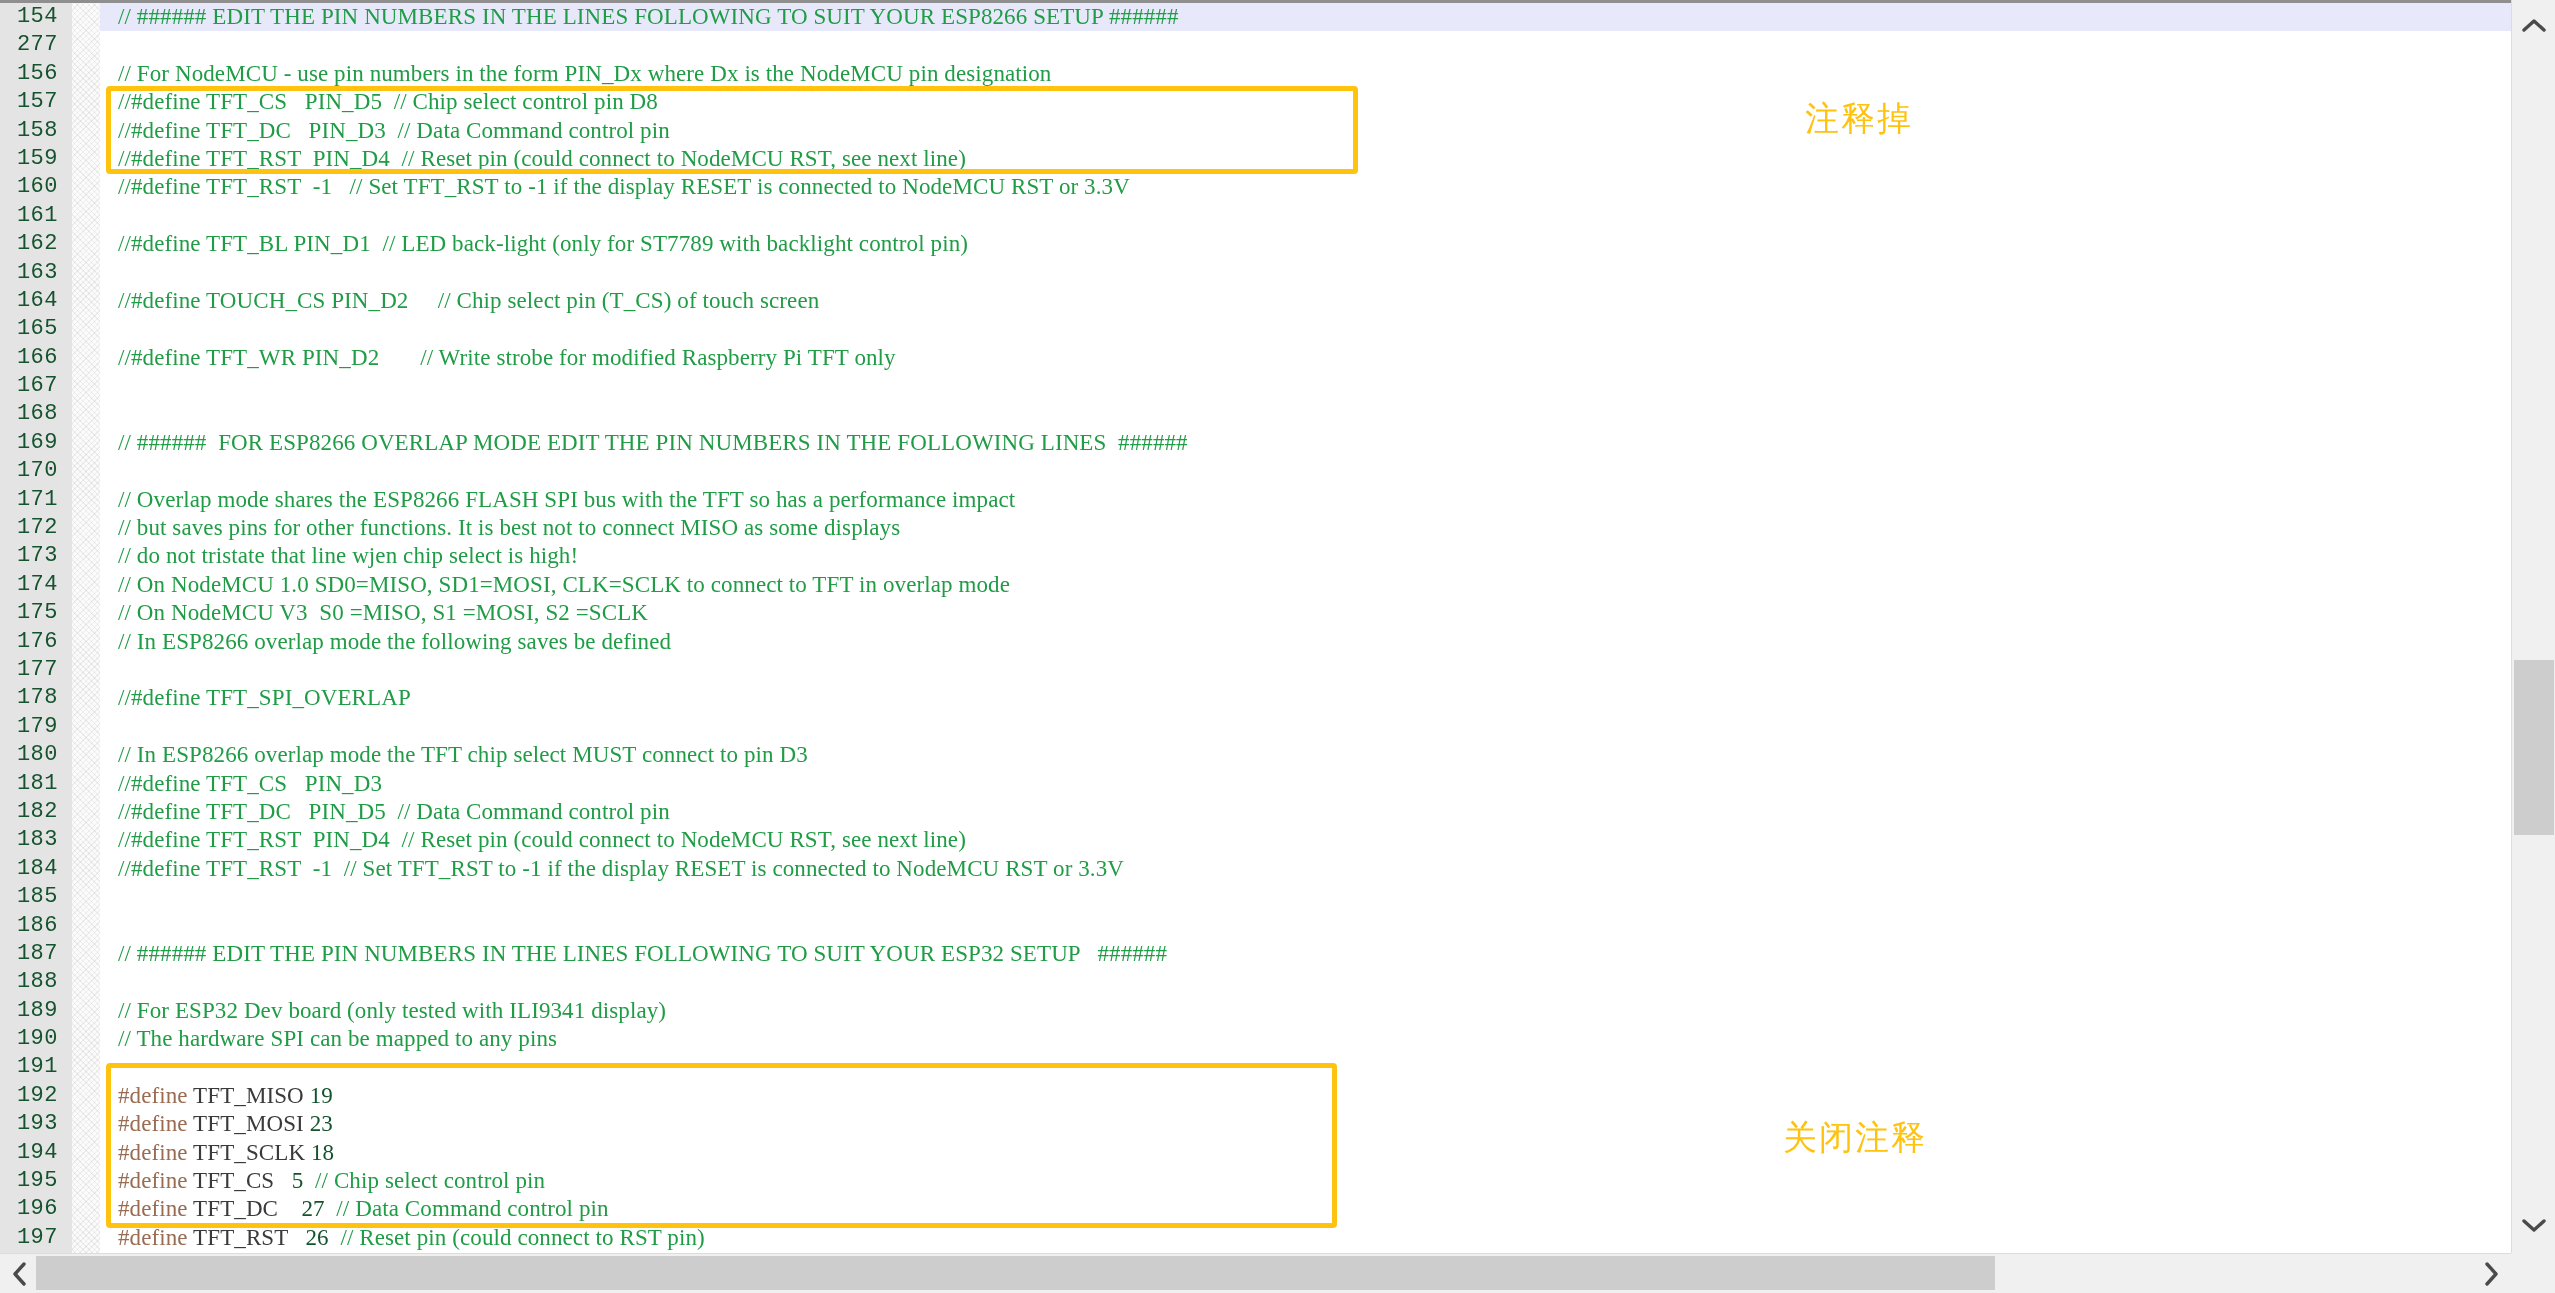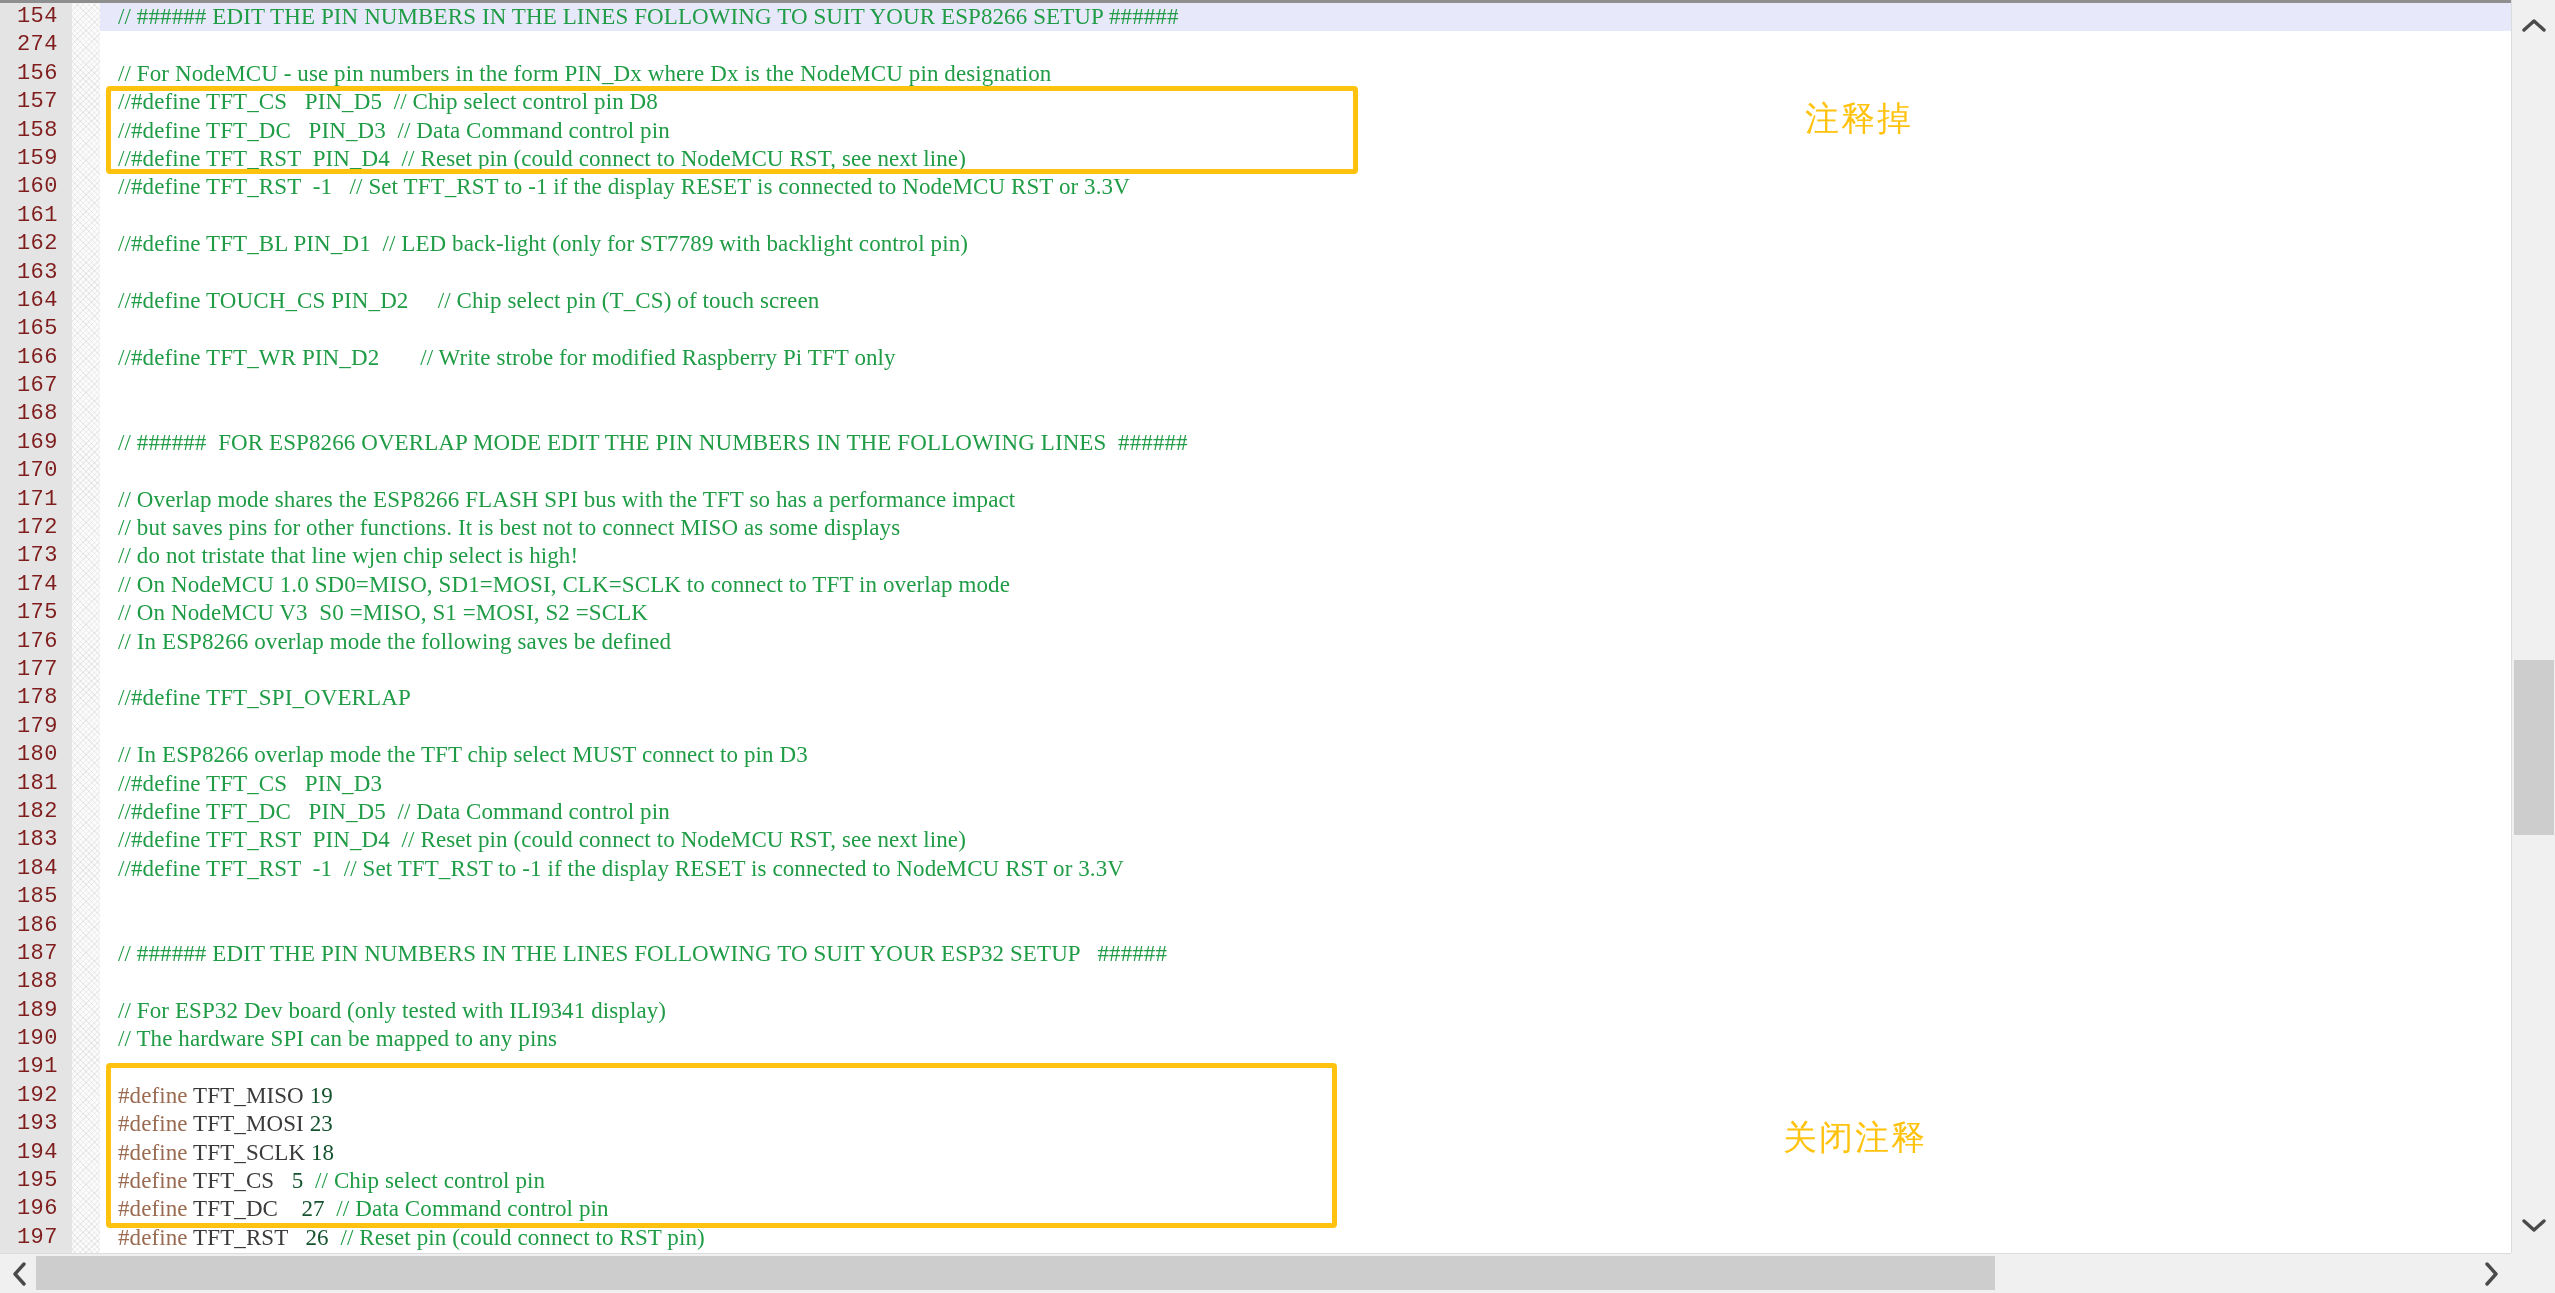--- a/index.html
+++ b/index.html
@@ -67,21 +67,21 @@
     height: 28.4px;
     line-height: 28.4px;
     font-size: 23px;
     white-space: pre;
   }
   .ln .num {
     position: absolute;
     left: 0;
     width: 58px;
     text-align: right;
-    color: #7f1d1d;
+    color: #14532d;
     font-size: 22px;
     letter-spacing: 0.5px;
   }
   .ln .code {
     position: absolute;
     left: 118px;
     color: #1f9c45;
     letter-spacing: 0.1px;
     font-family: Liberation Serif, serif;
   }
@@ -198,21 +198,21 @@
 </head>
 <body>
 
 <div id="app">
 
   <div id="editor">
     <div id="gutter"></div>
     <div id="foldstrip"></div>
     <div class="lines" id="lines">
         <div class="ln cur"><div class="hl"></div><span class="num">154</span><span class="code"><span class="tok-cmt">// ###### EDIT THE PIN NUMBERS IN THE LINES FOLLOWING TO SUIT YOUR ESP8266 SETUP ######</span></span></div>
-        <div class="ln"><span class="num">274</span><span class="code"></span></div>
+        <div class="ln"><span class="num">277</span><span class="code"></span></div>
         <div class="ln"><span class="num">156</span><span class="code"><span class="tok-cmt">// For NodeMCU - use pin numbers in the form PIN_Dx where Dx is the NodeMCU pin designation</span></span></div>
         <div class="ln"><span class="num">157</span><span class="code"><span class="tok-cmt">//#define TFT_CS   PIN_D5  // Chip select control pin D8</span></span></div>
         <div class="ln"><span class="num">158</span><span class="code"><span class="tok-cmt">//#define TFT_DC   PIN_D3  // Data Command control pin</span></span></div>
         <div class="ln"><span class="num">159</span><span class="code"><span class="tok-cmt">//#define TFT_RST  PIN_D4  // Reset pin (could connect to NodeMCU RST, see next line)</span></span></div>
         <div class="ln"><span class="num">160</span><span class="code"><span class="tok-cmt">//#define TFT_RST  -1   // Set TFT_RST to -1 if the display RESET is connected to NodeMCU RST or 3.3V</span></span></div>
         <div class="ln"><span class="num">161</span><span class="code"></span></div>
         <div class="ln"><span class="num">162</span><span class="code"><span class="tok-cmt">//#define TFT_BL PIN_D1  // LED back-light (only for ST7789 with backlight control pin)</span></span></div>
         <div class="ln"><span class="num">163</span><span class="code"></span></div>
         <div class="ln"><span class="num">164</span><span class="code"><span class="tok-cmt">//#define TOUCH_CS PIN_D2     // Chip select pin (T_CS) of touch screen</span></span></div>
         <div class="ln"><span class="num">165</span><span class="code"></span></div>

